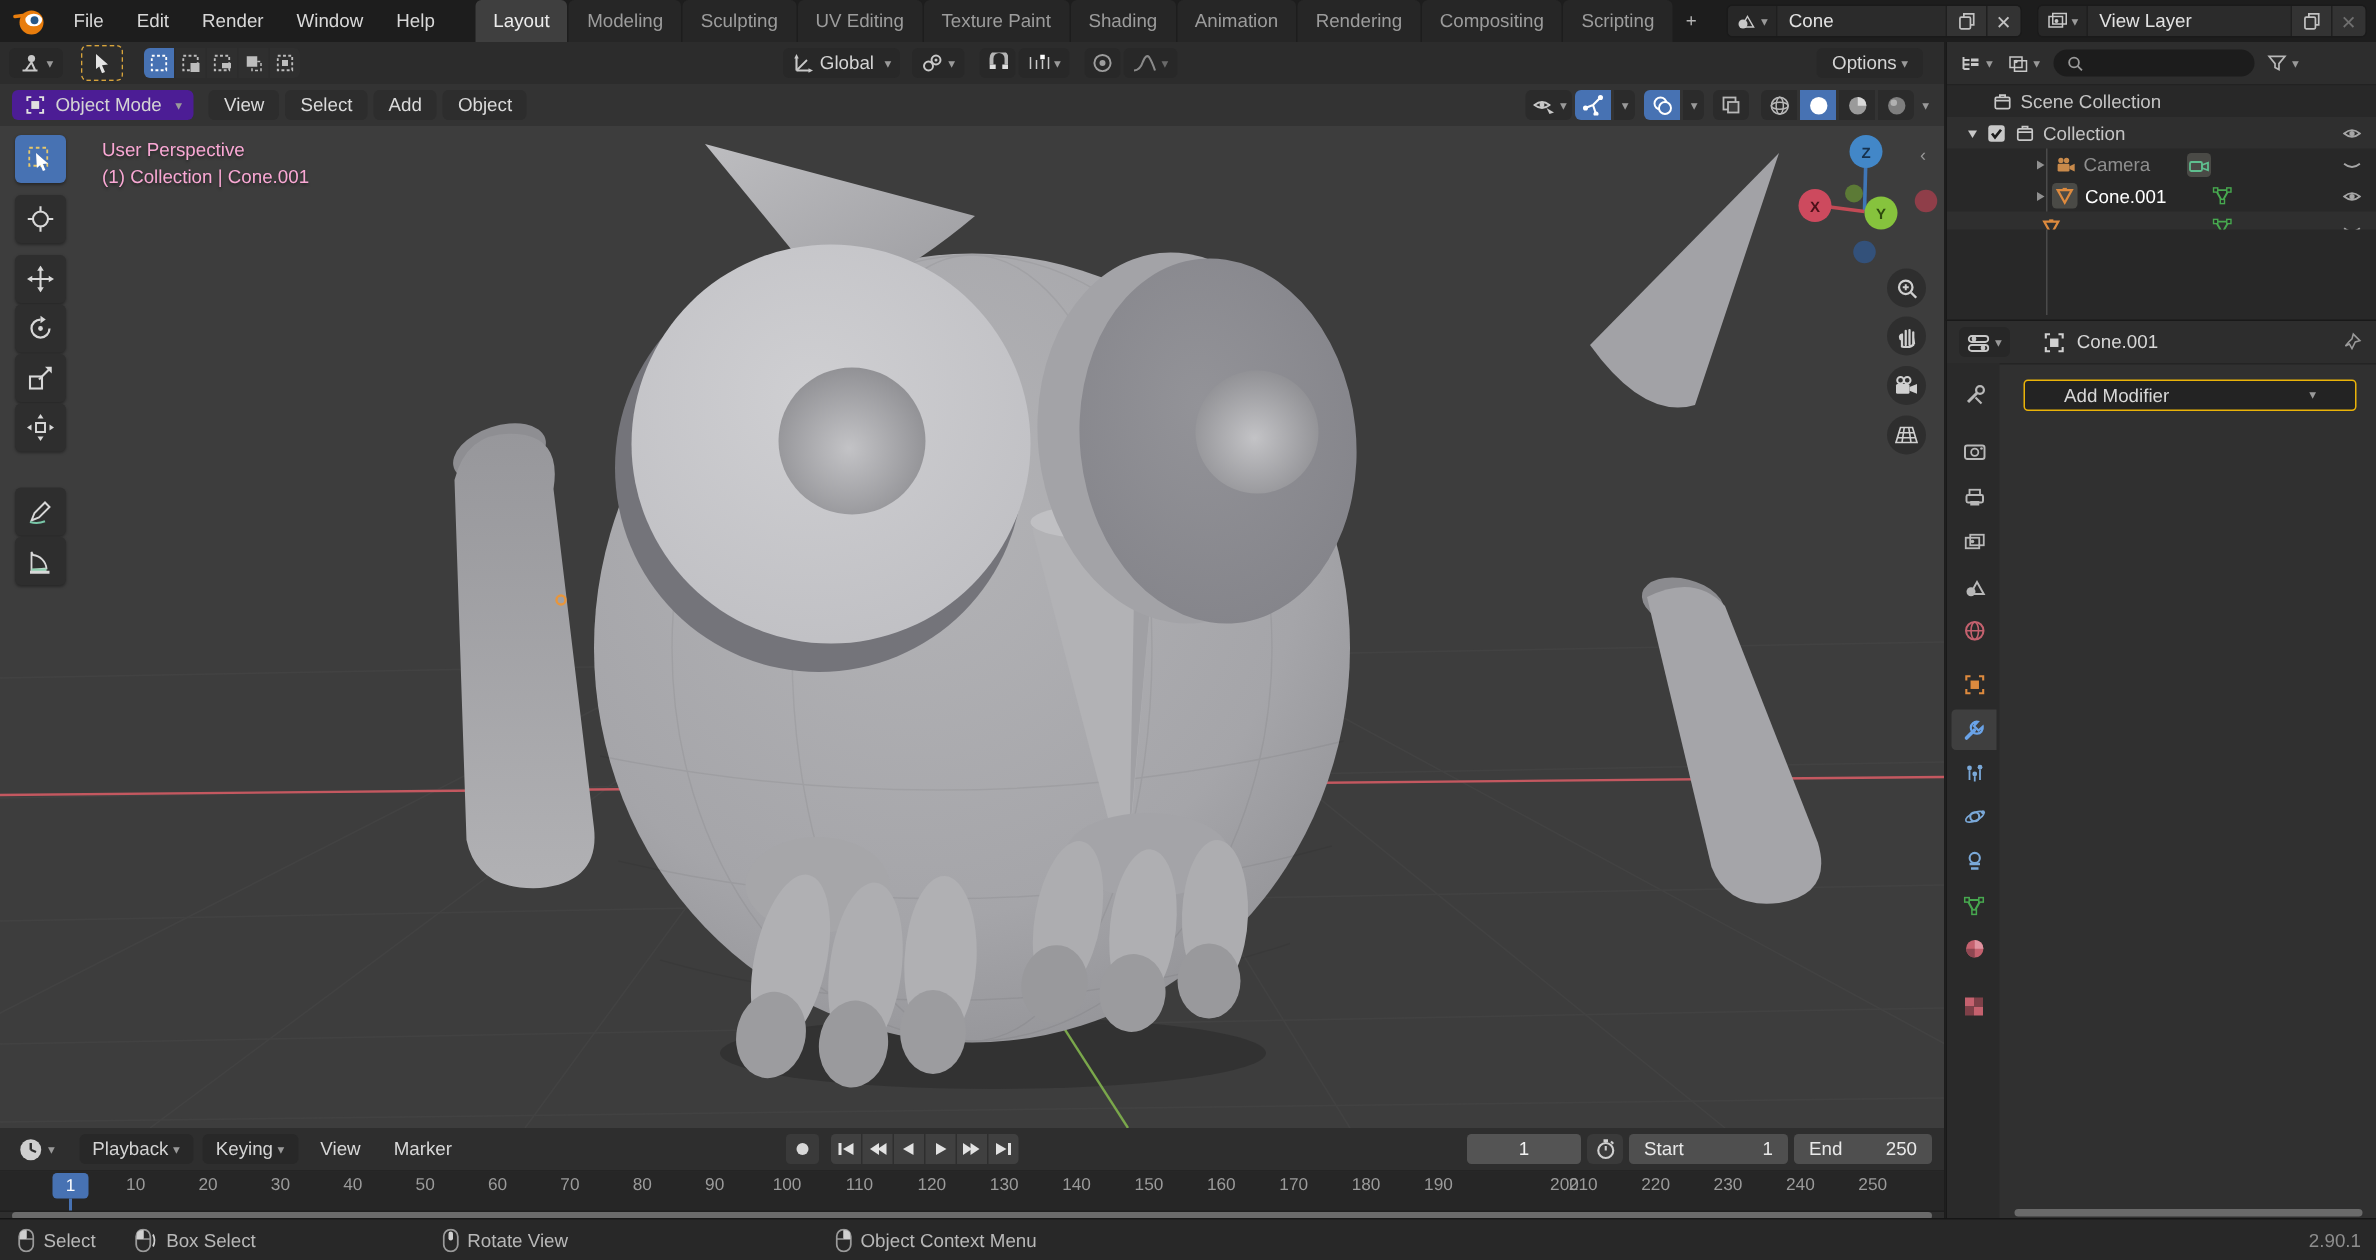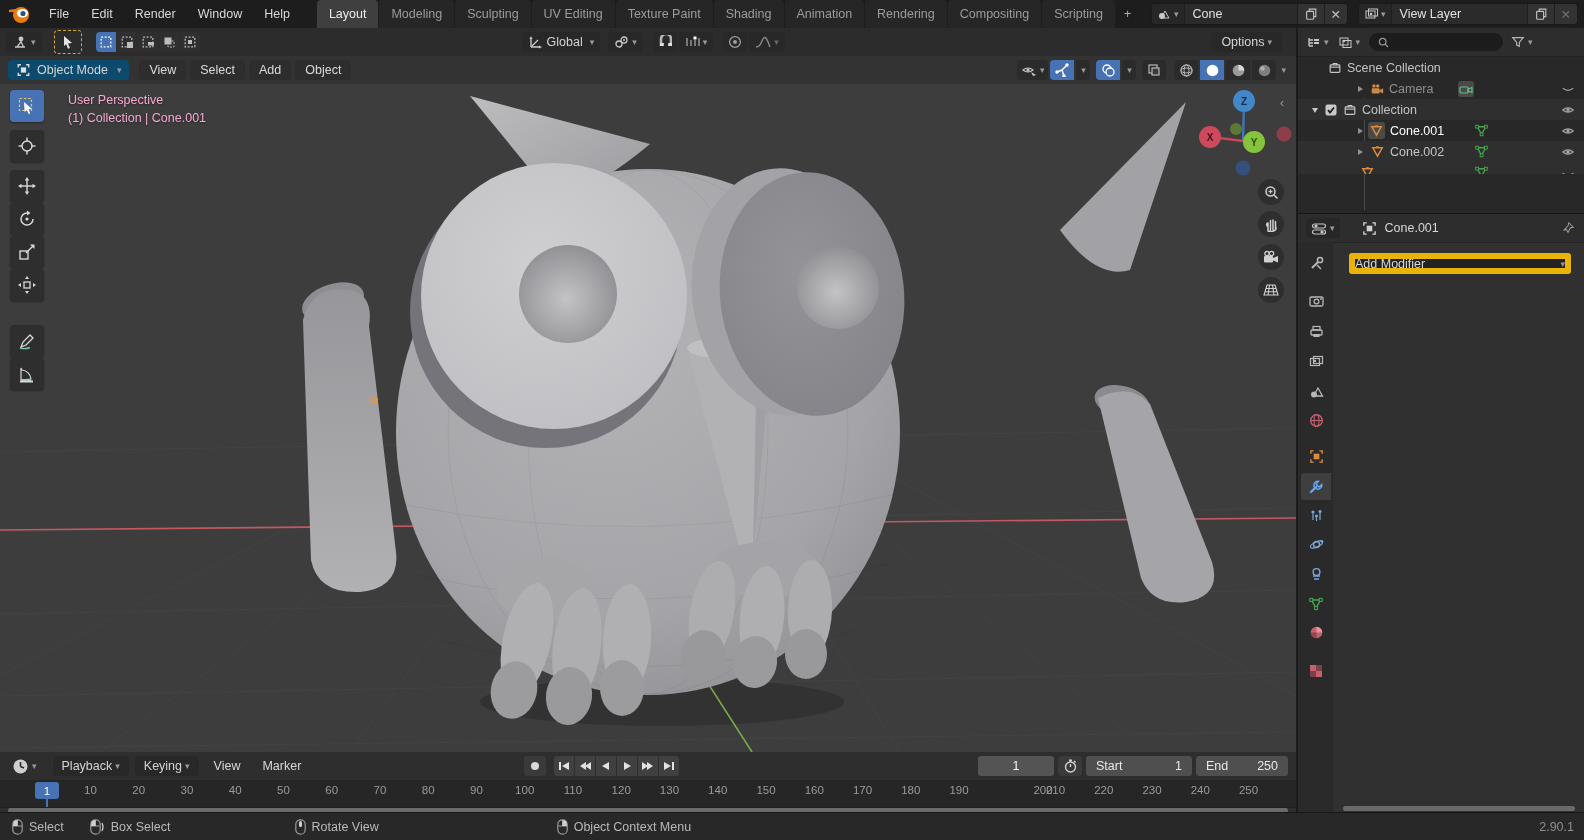--- a/index.html
+++ b/index.html
@@ -67,22 +67,22 @@
   .oname.act{color:#ffffff}
   .oeye{position:absolute;right:10px}
   .datapos{position:absolute}
   .selbox{background:#4a4a46;border-radius:3px;padding:1px}
   
   #props{left:1297px;top:213px;width:287px;height:599px;background:#303030;border-left:1px solid #191919;border-top:1px solid #191919}
   #prop-head{height:28px;background:#2d2d2d;display:flex;align-items:center;border-bottom:1px solid #242424}
   #prop-rail{position:absolute;left:0;top:28px;width:35px;height:571px;background:#2a2a2a}
   .ptab{position:absolute;left:3px;width:30px;height:27px;display:flex;align-items:center;justify-content:center;border-radius:3px 0 0 3px}
   .ptab.on{background:#3f3f3f}
-  .addmod{position:absolute;left:51px;top:39px;width:222px;height:21px;background:#232323;border:6px solid #eab308;border-radius:3px;
-          display:flex;align-items:center;color:#d8d8d8;padding:0 0;box-sizing:border-box}
+  .addmod{position:absolute;left:51px;top:39px;width:222px;height:21px;background:#232323;border:1px solid #eab308;border-radius:3px;
+          display:flex;align-items:center;color:#d8d8d8;padding:0 26px;box-sizing:border-box}
   .addmod .chev{margin-left:auto}
   
   #status{left:0;top:812px;width:1584px;height:28px;background:#282828;border-top:1px solid #161616;display:flex;align-items:center;color:#b8b8b8}
   .hint{display:flex;align-items:center;margin-right:8px}
   .hint .lbl{margin-left:6px}
   #version{margin-left:auto;margin-right:10px;color:#8d8d8d}
 </style>
 </head>
 <body>
 
@@ -305,21 +305,21 @@
       </svg>
     <span class="chev" style="color:#6a6a6a">▾</span>
   </div>
   <div class="pill" style="margin-left:auto;margin-right:14px;padding:0 10px">
     <span>Options</span>
     <span class="chev">▾</span>
   </div>
 </div>
 
 <div id="vphead" class="abs">
-  <div class="pill" style="margin-left:8px;background:#0c4a6e;padding:0 8px">
+  <div class="pill" style="margin-left:8px;background:#4c1d95;padding:0 8px">
     <svg class="ic" width="15" height="14" style="color:#e0e0e0">
         <use href="#s-objsq"></use>
       </svg>
     <span style="margin:0 6px">Object Mode</span>
     <span class="chev">▾</span>
   </div>
   <div style="width:10px"></div>
   <span class="vmenu">View</span>
   <span class="vmenu">Select</span>
   <span class="vmenu">Add</span>
@@ -754,78 +754,63 @@
   </div>
 
   <div class="abs" style="left:66px;top:70px;width:1px;height:112px;background:#4a4a4a"></div>
 
   <div class="orow">
     <svg class="ic" width="14" height="14" style="margin-left:30px">
         <use href="#s-coll"></use>
       </svg>
     <span class="oname">Scene Collection</span>
   </div>
+  <div class="orow alt">
+    <svg class="ic" width="8" height="8" style="margin-left:13px">
+        <use href="#s-arrow-d"></use>
+      </svg>
+    <svg class="ic" width="12" height="12" style="margin-left:6px">
+        <use href="#s-chk"></use>
+      </svg>
+    <svg class="ic" width="14" height="14" style="margin-left:6px">
+        <use href="#s-coll"></use>
+      </svg>
+    <span class="oname">Collection</span>
+    <span class="oeye"><svg class="ic" width="14" height="14">
+          <use href="#s-eye"></use>
+        </svg></span>
+  </div>
   <div class="orow">
     <svg class="ic" width="8" height="8" style="margin-left:58px">
         <use href="#s-arrow-r"></use>
       </svg>
     <svg class="ic" width="14" height="14" style="margin-left:6px">
         <use href="#s-camera"></use>
       </svg>
     <span class="oname dim">Camera</span>
     <span class="datapos selbox" style="left:160px">
       <svg class="ic" width="14" height="12">
           <rect x="1" y="4" width="8" height="6" rx="1" fill="none" stroke="#5fbf8f" stroke-width="1.2"></rect>
           <polygon points="9,6 13,4.5 13,9.5 9,8" fill="none" stroke="#5fbf8f" stroke-width="1.2"></polygon>
         </svg>
     </span>
     <span class="oeye"><svg class="ic" width="14" height="14">
           <use href="#s-eyeclosed"></use>
         </svg></span>
   </div>
-  <div class="orow alt">
-    <svg class="ic" width="8" height="8" style="margin-left:13px">
-        <use href="#s-arrow-d"></use>
-      </svg>
-    <svg class="ic" width="12" height="12" style="margin-left:6px">
-        <use href="#s-chk"></use>
-      </svg>
-    <svg class="ic" width="14" height="14" style="margin-left:6px">
-        <use href="#s-coll"></use>
-      </svg>
-    <span class="oname">Collection</span>
-    <span class="oeye"><svg class="ic" width="14" height="14">
-          <use href="#s-eye"></use>
-        </svg></span>
-  </div>
   <div class="orow">
     <svg class="ic" width="8" height="8" style="margin-left:58px">
         <use href="#s-arrow-r"></use>
       </svg>
     <span class="selbox" style="margin-left:4px">
       <svg class="ic" width="15" height="15">
           <use href="#s-cone"></use>
         </svg>
     </span>
     <span class="oname act">Cone.001</span>
-    <span class="datapos" style="left:176px"><svg class="ic" width="15" height="15">
-          <use href="#s-mesh"></use>
-        </svg></span>
-    <span class="oeye"><svg class="ic" width="14" height="14">
-          <use href="#s-eye"></use>
-        </svg></span>
-  </div>
-  <div class="orow alt">
-    <svg class="ic" width="8" height="8" style="margin-left:58px">
-        <use href="#s-arrow-r"></use>
-      </svg>
-    <svg class="ic" width="15" height="15" style="margin-left:6px">
-        <use href="#s-cone"></use>
-      </svg>
-    <span class="oname">Cone.002</span>
     <span class="datapos" style="left:176px"><svg class="ic" width="15" height="15">
           <use href="#s-mesh"></use>
         </svg></span>
     <span class="oeye"><svg class="ic" width="14" height="14">
           <use href="#s-eye"></use>
         </svg></span>
   </div>
   <div class="orow alt" style="height:12px;overflow:hidden;align-items:flex-start">
     <svg class="ic" width="15" height="15" style="margin-left:62px;margin-top:3px">
         <use href="#s-cone"></use>

